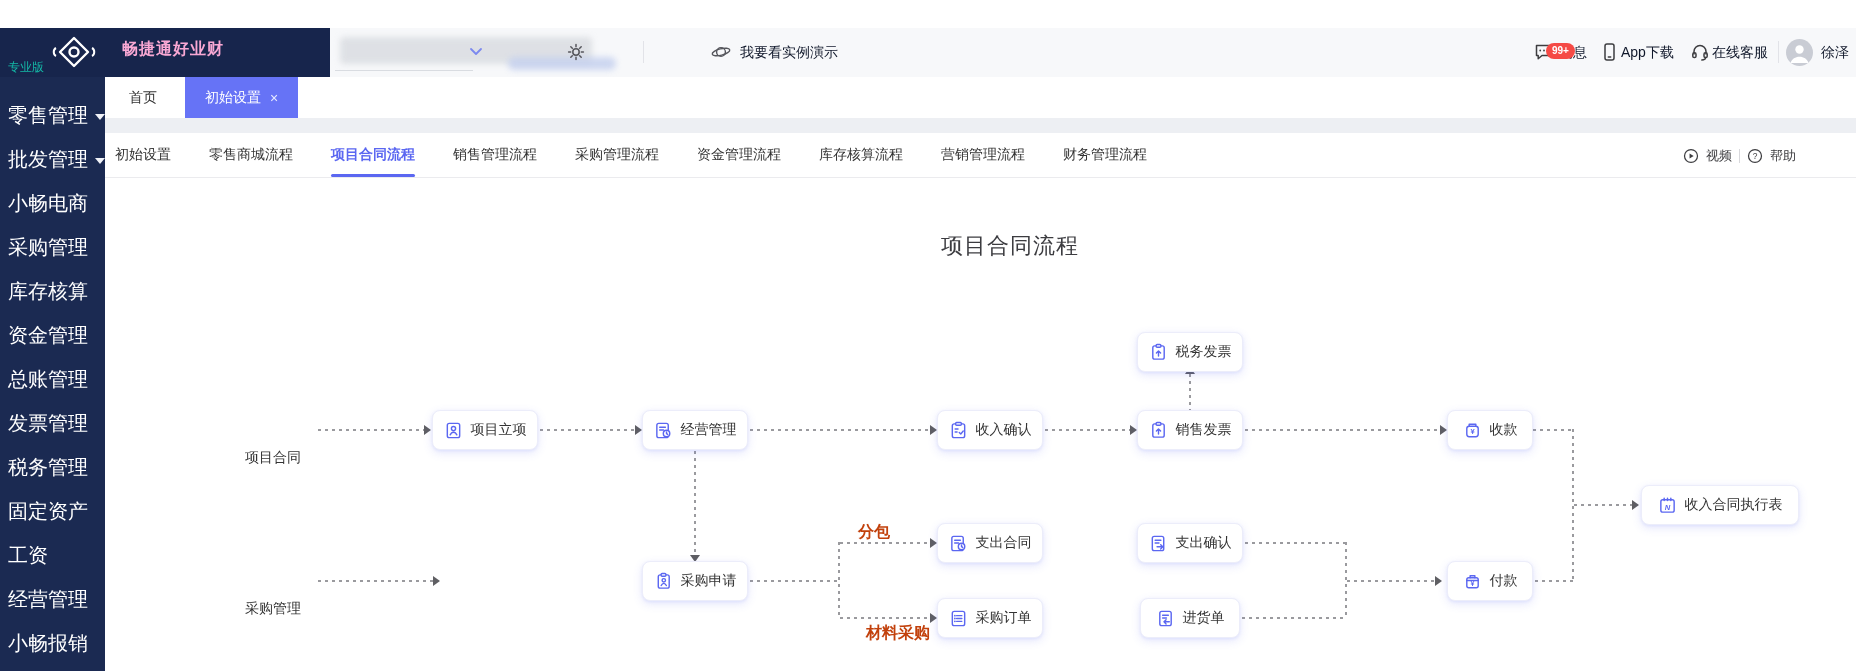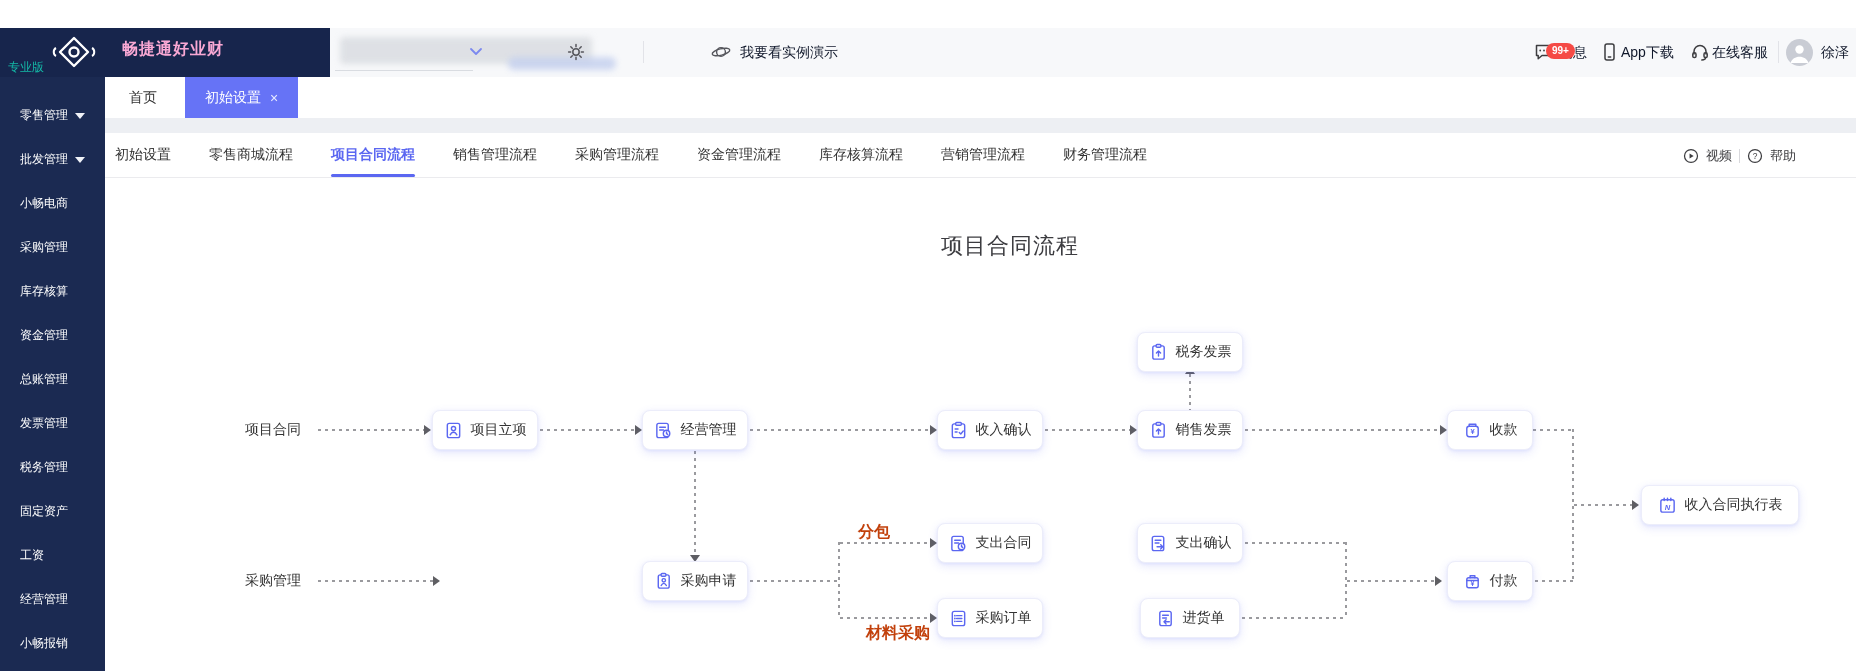--- a/index.html
+++ b/index.html
@@ -21,21 +21,21 @@
   .badge { position:absolute; left:1546px; top:1px; background:#f54a45; color:#fff; font-size:10px; line-height:14px; padding:1px 6px; border-radius:9px; font-weight:bold;margin-top:14px; }
   .avatar { position:absolute; left:1786px; top:11px; width:27px; height:27px; border-radius:50%; background:#c9ccd4; overflow:hidden; }
 
   
   .logo-block { position:absolute; left:0; top:28px; width:330px; height:49px; background:#17254c; z-index:5; }
   .logo-mark { position:absolute; left:42px; top:7px; }
   .logo-title { position:absolute; left:122px; top:11px; font-size:16px; font-weight:bold; color:#f9a8d4; letter-spacing:1px; white-space:nowrap; }
   .logo-sub { position:absolute; left:8px; top:31px; font-size:12px; color:#14b8a6; }
   .sidebar { position:absolute; left:0; top:77px; width:105px; height:594px; background:#1b2a52; z-index:4; }
   .side-list { list-style:none; padding-top:16px; }
-  .side-item { height:44px; line-height:44px; padding-left:20px; font-size:12px; color:#ffffff; white-space:nowrap; cursor:pointer; }
+  .side-item { height:44px; line-height:44px; padding-left:8px; font-size:20px; color:#ffffff; white-space:nowrap; cursor:pointer; }
   .caret { display:inline-block; width:0; height:0; margin-left:7px; vertical-align:middle;
     border-left:5px solid transparent; border-right:5px solid transparent; border-top:6px solid #f0f2f8; }
 
   
   .tabbar { position:absolute; left:105px; top:77px; width:1751px; height:41px; background:#fff; display:flex; align-items:stretch; padding-left:8px; }
   .wtab { display:flex; align-items:center; padding:0 16px; font-size:14px; color:#333; cursor:pointer; }
   .wtab.active { background:#6673f6; color:#fff; padding:0 20px; margin-left:12px; gap:9px; }
   .wtab .close { font-size:14px; color:#e8ebff; }
 
   
@@ -45,21 +45,21 @@
   .ntab { position:relative; display:flex; align-items:center; margin-right:38px; font-size:14px; color:#333; cursor:pointer; white-space:nowrap; }
   .ntab.active { color:#5b67f1; font-weight:bold; }
   .ntab.active::after { content:""; position:absolute; left:0; right:0; bottom:0; height:3px; background:#5b67f1; border-radius:2px; }
   .nav-links { position:absolute; right:60px; top:0; height:45px; display:flex; align-items:center; gap:7px; font-size:13px; color:#3d3d40; }
   .nav-links .sep { width:1px; height:14px; background:#d8d8dc; }
 
   
   .canvas { position:absolute; left:0; top:0; width:1856px; height:671px; z-index:6; pointer-events:none; }
   .canvas .clickable { pointer-events:auto; }
   .flow-title { position:absolute; left:1010px; top:246px; transform:translate(-50%,-50%); font-size:22px; color:#3c3c40; font-weight:500; letter-spacing:1px; white-space:nowrap; }
-  .lane-label { position:absolute; transform:translateY(-50%); font-size:14px; color:#333; white-space:nowrap; }
+  .lane-label { position:absolute; transform:translateY(-50%); font-size:14px; color:#333; white-space:nowrap;margin-top:28px; }
   .node { position:absolute; transform:translate(-50%,-50%); display:flex; align-items:center; justify-content:center; gap:8px;
     background:#fff; border:1px solid #ecedfa; border-radius:8px; height:40px;
     box-shadow:0 3px 10px rgba(93,103,241,.16), 0 1px 3px rgba(93,103,241,.10);
     font-size:14px; color:#333; white-space:nowrap; cursor:pointer; }
   .node svg { flex:0 0 auto; }
   .blabel { position:absolute; font-size:16px; color:#c2410c; white-space:nowrap;font-weight:bold; }
 
   
   .eh { position:absolute; height:2px;
     background-image:repeating-linear-gradient(90deg,#9a9a9e 0 3px,transparent 3px 7px); }

